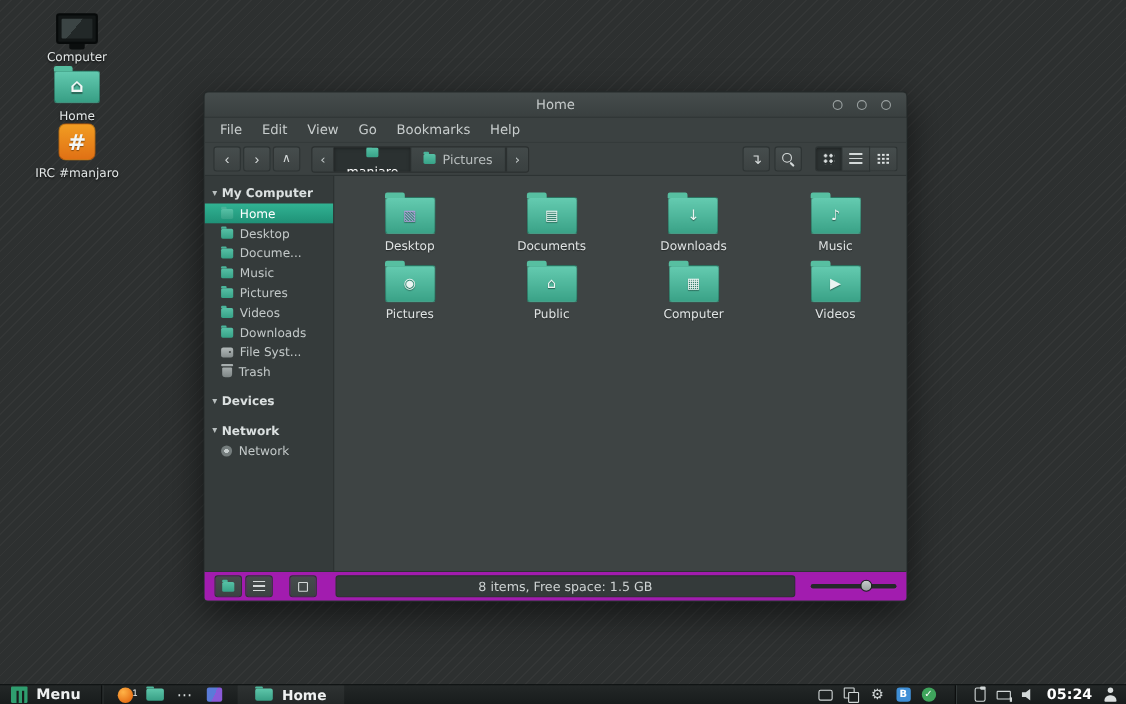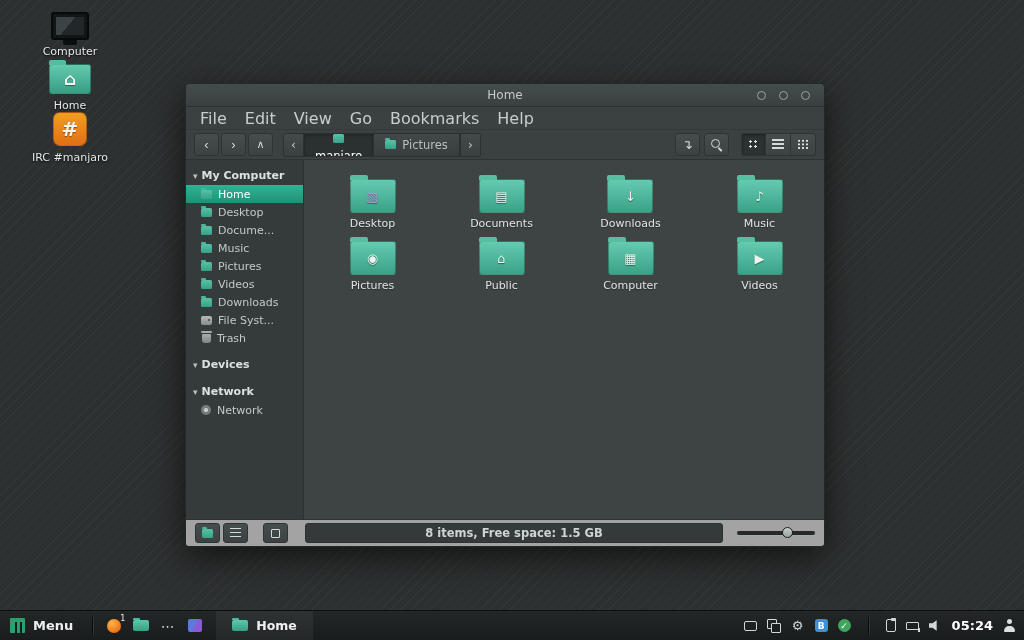--- a/index.html
+++ b/index.html
@@ -38,21 +38,21 @@
     background:#3b4141; border:1px solid #232828; border-radius:4px 4px 3px 3px;
     box-shadow:0 10px 34px rgba(0,0,0,.6); display:flex; flex-direction:column; }
 
   .titlebar { height:23px; flex:0 0 auto; background:linear-gradient(#454c4c,#3a4040);
     border-bottom:1px solid #2b3030; border-radius:4px 4px 0 0; display:flex; align-items:center; position:relative; }
   .title { position:absolute; left:0; right:0; text-align:center; font-size:12px; color:#c4c9c9; }
   .win-controls { margin-left:auto; display:flex; gap:13px; padding-right:14px; z-index:1; }
   .wc { width:9px; height:9px; border:1.5px solid #9aa1a1; border-radius:50%; }
 
   .menubar { height:23px; flex:0 0 auto; background:#3b4141; display:flex; align-items:center; padding-left:6px; gap:2px; border-bottom:1px solid #343a3a; }
-  .menu-item { padding:2px 8px; font-size:16px; color:#c8cdcd; cursor:default; }
+  .menu-item { padding:2px 8px; font-size:12px; color:#c8cdcd; cursor:default; }
 
   .toolbar { height:30px; flex:0 0 auto; background:#3b4141; border-bottom:1px solid #2d3333; display:flex; align-items:center; padding:0 8px; gap:2px; }
   .tbtn { width:25px; height:23px; display:flex; align-items:center; justify-content:center;
     background:linear-gradient(#464d4d,#3c4242); border:1px solid #2e3434; border-radius:3px; cursor:default; }
   .tbtn .g { color:#d4d9d9; font-size:13px; line-height:1; }
   .g.up { font-size:11px; }
 
   .crumbbar { margin-left:8px; height:24px; display:flex; align-items:stretch;
     border:1px solid #2b3030; border-radius:3px; overflow:hidden; background:#363c3c; }
   .crumb-nav { width:20px; display:flex; align-items:center; justify-content:center; color:#c3c9c9; font-size:12px; background:linear-gradient(#434a4a,#3a4040); border-right:1px solid #2b3030; }
@@ -95,36 +95,36 @@
 
   .main { flex:1 1 auto; background:#3e4444; display:grid; grid-template-columns:repeat(4, 129px); grid-auto-rows:62px;
     justify-items:center; align-content:start; padding:14px 0 0 4px; }
   .file { display:flex; flex-direction:column; align-items:center; gap:4px; cursor:default; }
   .folder { position:relative; width:46px; height:34px; margin-top:5px; background:linear-gradient(#64cbb0,#3aa287);
     border-radius:3px; border:1px solid rgba(0,0,0,.28); display:flex; align-items:center; justify-content:center; }
   .folder::before { content:""; position:absolute; top:-5px; left:-1px; width:18px; height:5px; background:#57bfa1; border-radius:2px 2px 0 0; }
   .emblem { font-size:13px; line-height:1; text-shadow:0 1px 1px rgba(0,0,0,.45); }
   .file-label { font-size:11px; color:#e0e4e4; text-shadow:0 1px 1px rgba(0,0,0,.4); }
 
-  .statusbar { height:27px; flex:0 0 auto; background:#a3a3a3; border-top:1px solid #2d3333; border-radius:0 0 3px 3px;
-    display:flex; align-items:center; padding:4px 9px;font-weight:bold; }
+  .statusbar { height:27px; flex:0 0 auto; background:#a21caf; border-top:1px solid #2d3333; border-radius:0 0 3px 3px;
+    display:flex; align-items:center; padding:4px 9px; }
   .sbtn { width:25px; height:20px; display:flex; align-items:center; justify-content:center;
     background:linear-gradient(#464d4d,#3c4242); border:1px solid #2e3434; border-radius:3px; margin-right:3px; cursor:default; }
   .sbtn-sep { margin-left:12px; }
   .icon-tree { width:11px; height:10px; background:repeating-linear-gradient(to bottom,#d4d9d9 0 1.5px, transparent 1.5px 4px); }
   .icon-expand { width:9px; height:9px; border:1.5px solid #d4d9d9; border-radius:1px; }
   .status-text { flex:1; margin:0 14px; height:20px; line-height:19px; text-align:center; font-size:11.5px; color:#ced3d3;
     background:#343a3a; border:1px solid #2c3131; border-radius:3px; }
   .zoom { width:78px; display:flex; align-items:center; }
   .zoom-track { position:relative; width:100%; height:4px; background:#242929; border-radius:2px; box-shadow:0 1px 0 rgba(255,255,255,.06); }
   .zoom-knob { position:absolute; top:-4px; left:58%; width:11px; height:11px; border-radius:50%;
     background:linear-gradient(#c6cccc,#9aa1a1); border:1px solid #1d2121; }
 
   
-  .panel { position:absolute; left:0; right:0; bottom:0; height:30px; background:linear-gradient(#232727,#181c1c);
+  .panel { position:absolute; left:0; right:0; bottom:0; height:18px; background:linear-gradient(#232727,#181c1c);
     border-top:1px solid #0b0e0e; display:flex; align-items:center; }
   .menu-btn { height:100%; display:flex; align-items:center; gap:8px; padding:0 12px 0 10px; cursor:default; }
   .menu-label { font-size:13px; font-weight:bold; color:#edefef; }
   .manjaro-logo { position:relative; width:15px; height:15px; background:#2f9e6f; border-radius:1px; }
   .manjaro-logo::before { content:""; position:absolute; left:4.5px; top:4px; width:2px; bottom:0; background:#181c1c; }
   .manjaro-logo::after { content:""; position:absolute; left:9.5px; top:4px; width:2px; bottom:0; background:#181c1c; }
   .psep { width:1px; height:18px; background:#0a0d0d; box-shadow:1px 0 0 #333939; margin:0 7px; }
   .launcher { position:relative; width:27px; height:100%; display:flex; align-items:center; justify-content:center; cursor:default; }
   .orange-dot { width:14px; height:14px; border-radius:50%; background:radial-gradient(circle at 35% 30%, #ffb347, #e87317 72%); }
   .badge { position:absolute; top:3px; right:2px; font-size:8px; color:#e8ecec; }

